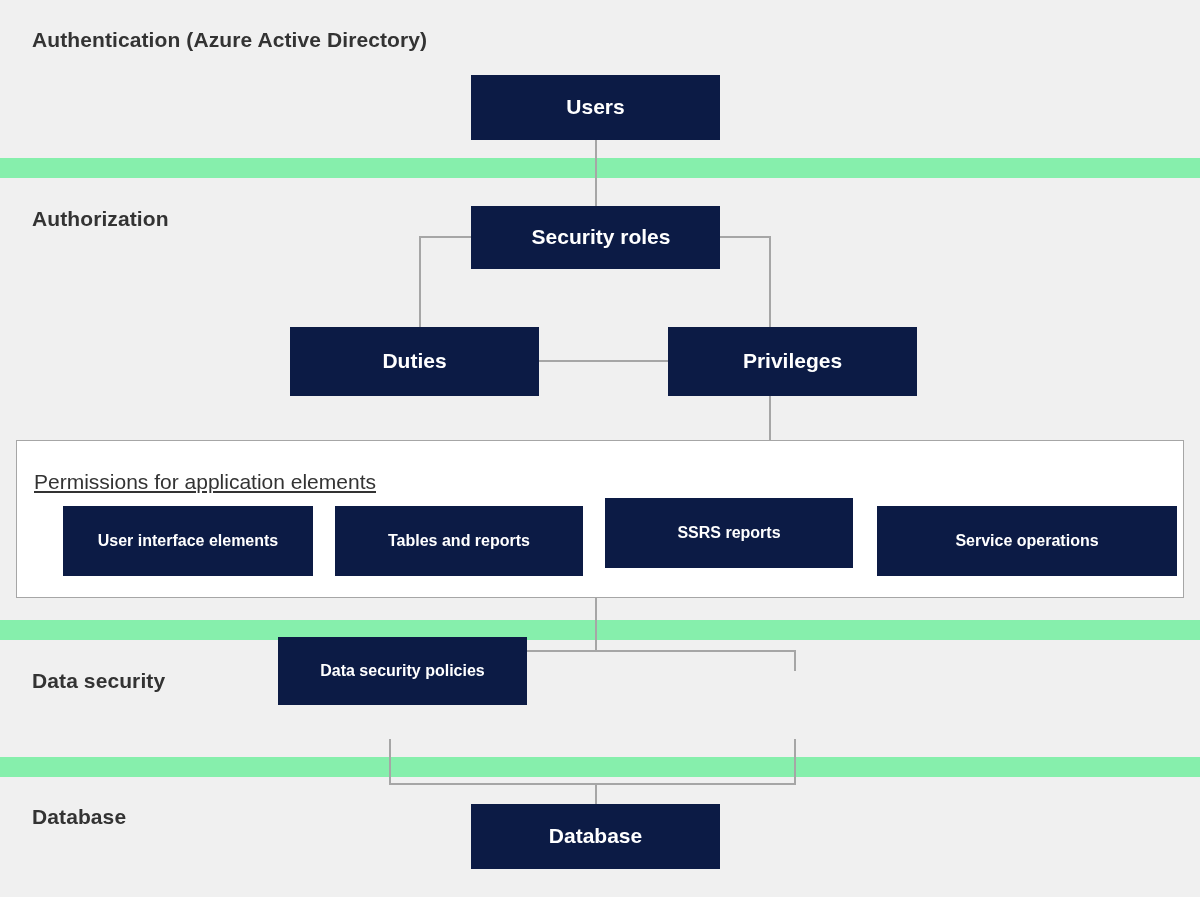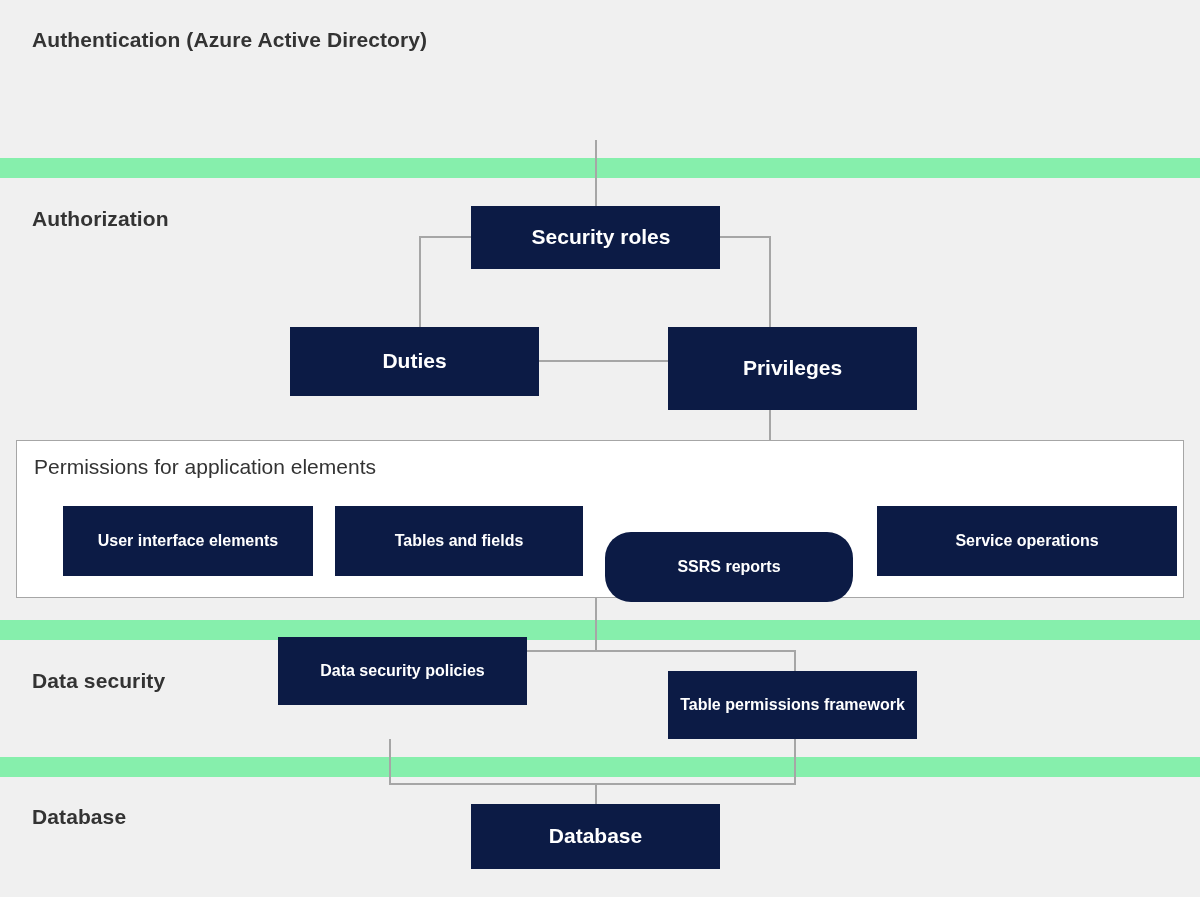--- a/index.html
+++ b/index.html
@@ -101,29 +101,29 @@
       <line x1="596" y1="784" x2="596" y2="804"></line>
     </g>
   </svg>
 
   <div class="band-label" style="left:32px;top:28px;">Authentication (Azure Active Directory)</div>
   <div class="band-label" style="left:32px;top:207px;">Authorization</div>
   <div class="band-label" style="left:32px;top:669px;">Data security</div>
   <div class="band-label" style="left:32px;top:805px;">Database</div>
 
   <div class="group-box" style="left:16px;top:440px;width:1168px;height:158px;"></div>
-  <div class="group-title" style="left:34px;top:455px;">Permissions for application elements</div>
+  <div class="group-title" style="left:34px;top:470px;text-decoration:underline;">Permissions for application elements</div>
 
+  <div class="node" style="left:471px;top:75px;width:249px;height:65px;">Users</div>
   <div class="node" style="left:471px;top:206px;width:249px;height:63px;padding-left:17px;">Security roles</div>
   <div class="node" style="left:290px;top:327px;width:249px;height:69px;">Duties</div>
-  <div class="node" style="left:668px;top:327px;width:249px;height:83px;">Privileges</div>
+  <div class="node" style="left:668px;top:327px;width:249px;height:69px;">Privileges</div>
 
   <div class="node small" style="left:63px;top:506px;width:250px;height:70px;">User interface elements</div>
-  <div class="node small" style="left:335px;top:506px;width:248px;height:70px;">Tables and fields</div>
-  <div class="node small" style="left:605px;top:532px;width:248px;height:70px;border-radius:26px;">SSRS reports</div>
+  <div class="node small" style="left:335px;top:506px;width:248px;height:70px;">Tables and reports</div>
+  <div class="node small" style="left:605px;top:498px;width:248px;height:70px;">SSRS reports</div>
   <div class="node small" style="left:877px;top:506px;width:300px;height:70px;">Service operations</div>
 
   <div class="node small" style="left:278px;top:637px;width:249px;height:68px;">Data security policies</div>
-  <div class="node small" style="left:668px;top:671px;width:249px;height:68px;">Table permissions framework</div>
 
   <div class="node" style="left:471px;top:804px;width:249px;height:65px;">Database</div>
 
 </div>
 
 </body></html>

